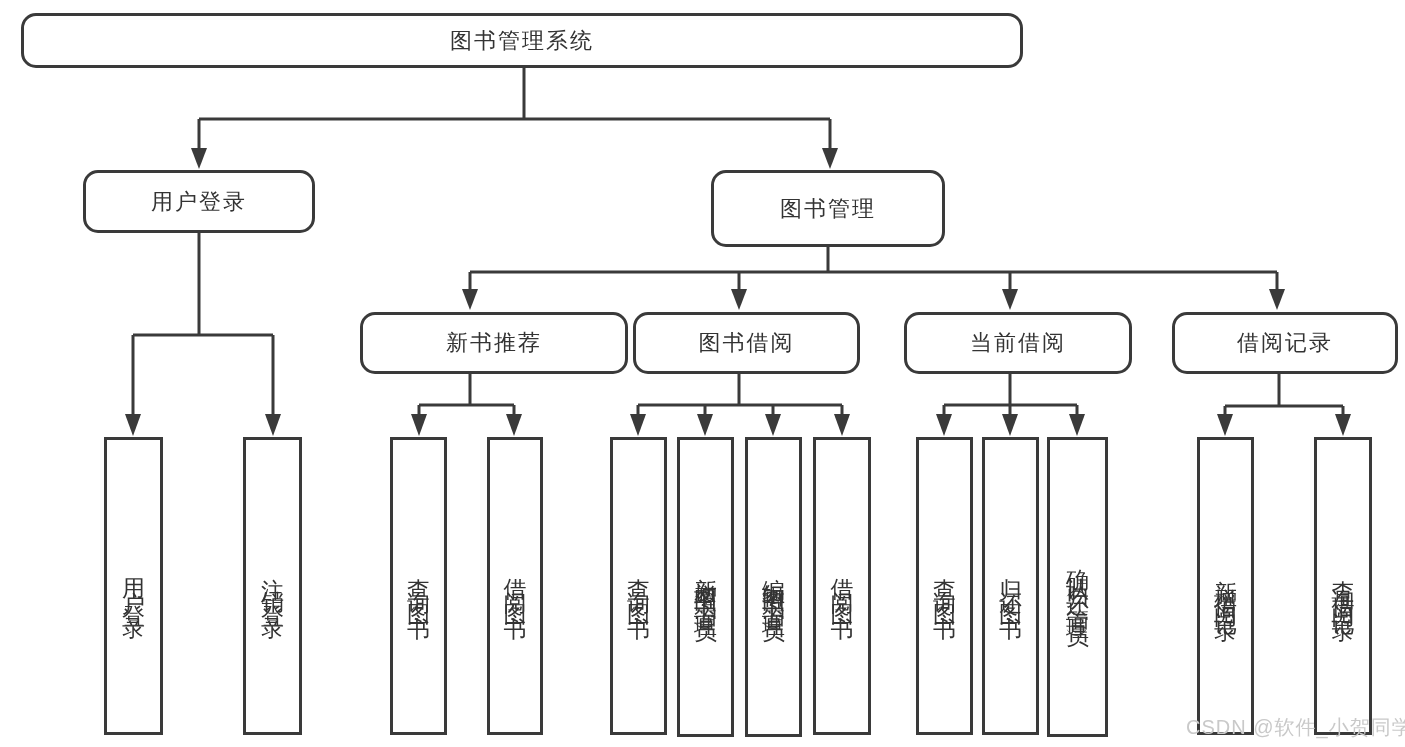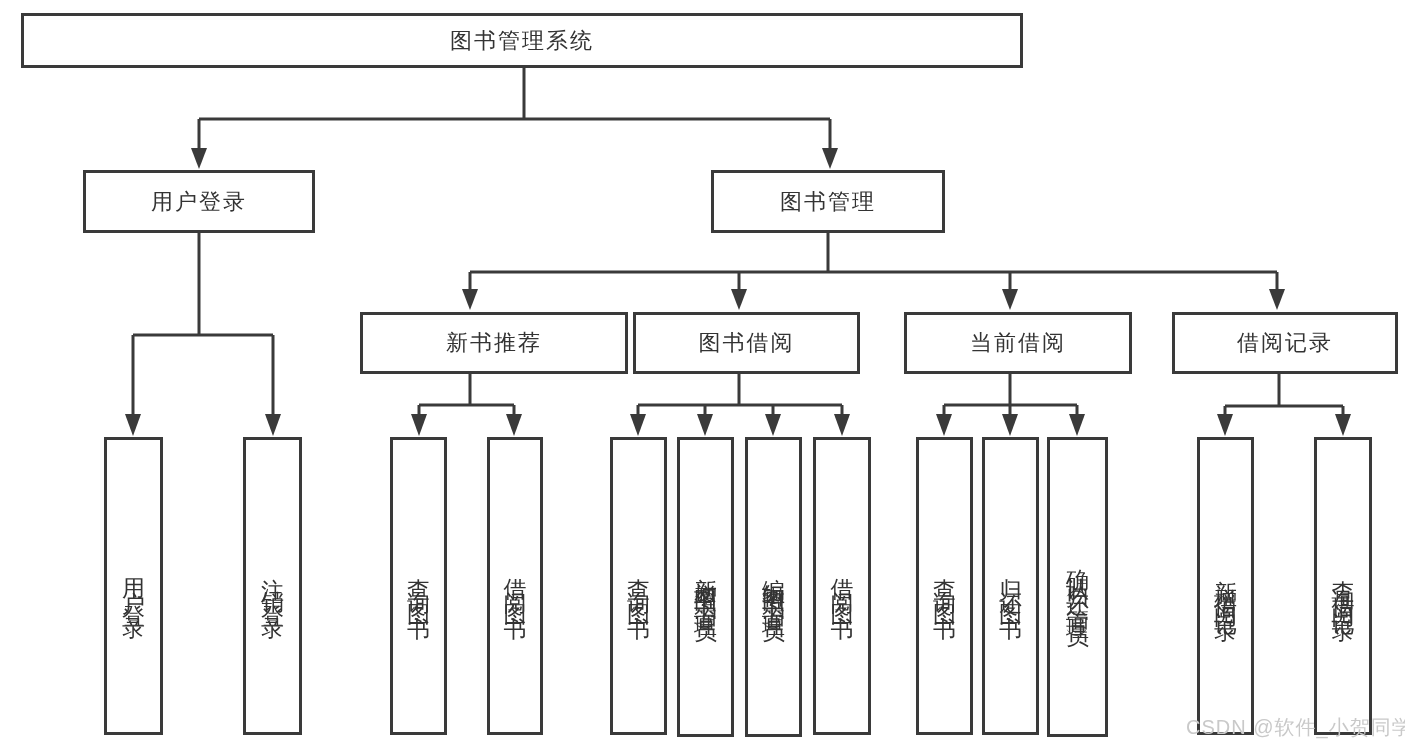--- a/index.html
+++ b/index.html
@@ -9,21 +9,21 @@
   }
   .wires{position:absolute;left:0;top:0;z-index:0;}
   .wires path{stroke:var(--line,#3a3a3a);stroke-width:3;fill:none;}
   .wires polygon{fill:var(--line,#3a3a3a);stroke:none;}
   .box{
     position:absolute;box-sizing:border-box;background:#fff;
     border:3px solid var(--line,#3a3a3a);color:var(--text,#333);
     display:flex;align-items:center;justify-content:center;z-index:1;
     text-align:center;
   }
-  .h{font-size:22px;letter-spacing:2px;white-space:nowrap;}
+  .h{font-size:22px;letter-spacing:2px;white-space:nowrap;border-radius:15px;}
   .v{writing-mode:vertical-rl;text-orientation:mixed;font-size:23px;line-height:1;}
   .ls4{letter-spacing:13px;}
   .ls6{letter-spacing:8px;}
   .ls8{letter-spacing:8px;}
   .ls9{letter-spacing:6px;}
   .watermark{
     position:absolute;left:1186px;top:714px;z-index:3;
     font-size:20px;color:var(--watermark,#c9c9c9);white-space:nowrap;letter-spacing:1px;
   }
 </style>
@@ -68,21 +68,21 @@
     <polygon points="1335,414 1351,414 1343,436"></polygon>
   </svg>
 
   <div class="box h" style="left:21px;top:13px;width:1002px;height:55px">
     <span>图书管理系统</span>
   </div>
 
   <div class="box h" style="left:83px;top:170px;width:232px;height:63px">
     <span>用户登录</span>
   </div>
-  <div class="box h" style="left:711px;top:170px;width:234px;height:63px">
+  <div class="box h" style="left:711px;top:170px;width:234px;height:77px">
     <span>图书管理</span>
   </div>
 
   <div class="box h" style="left:360px;top:312px;width:268px;height:62px">
     <span>新书推荐</span>
   </div>
   <div class="box h" style="left:904px;top:312px;width:228px;height:62px">
     <span>当前借阅</span>
   </div>
   <div class="box h" style="left:633px;top:312px;width:227px;height:62px">

